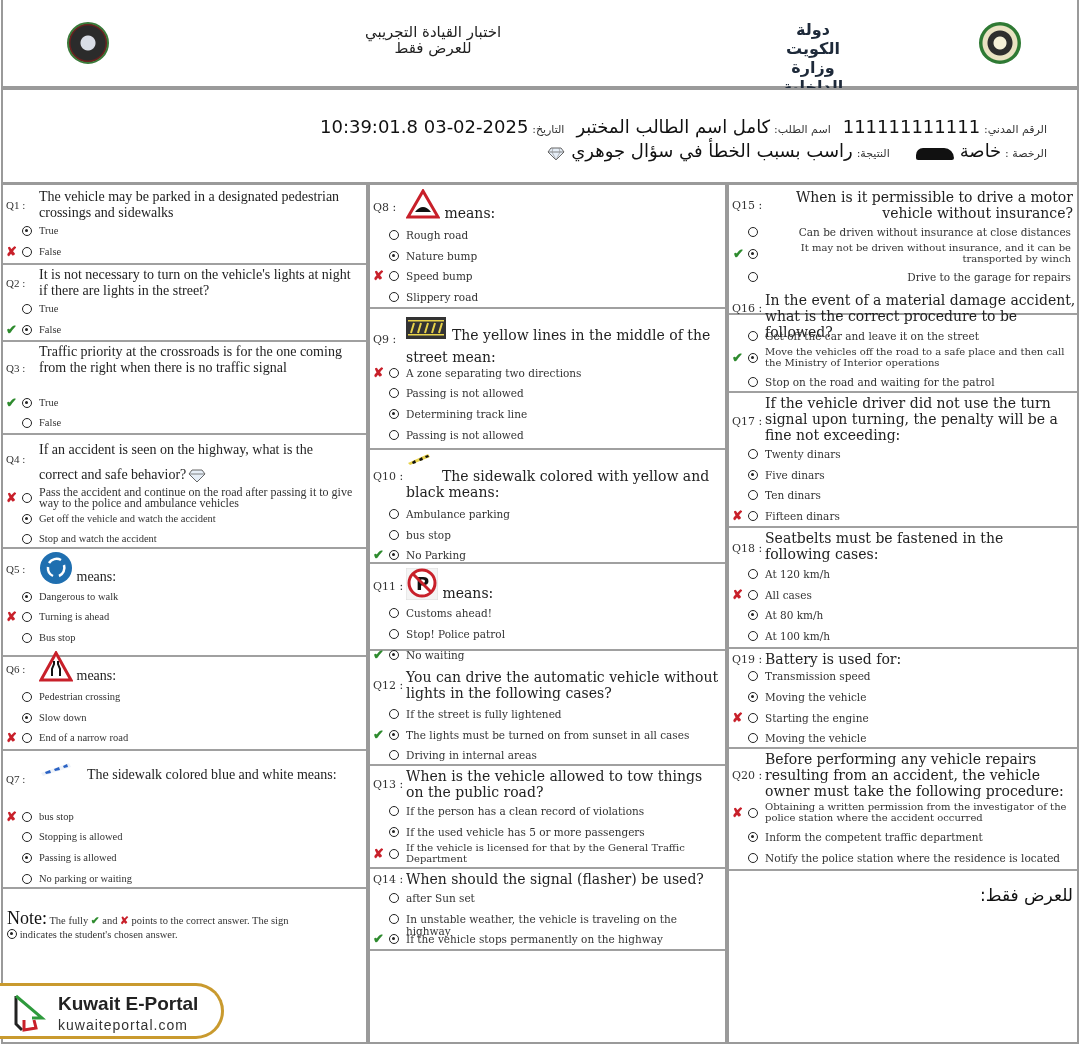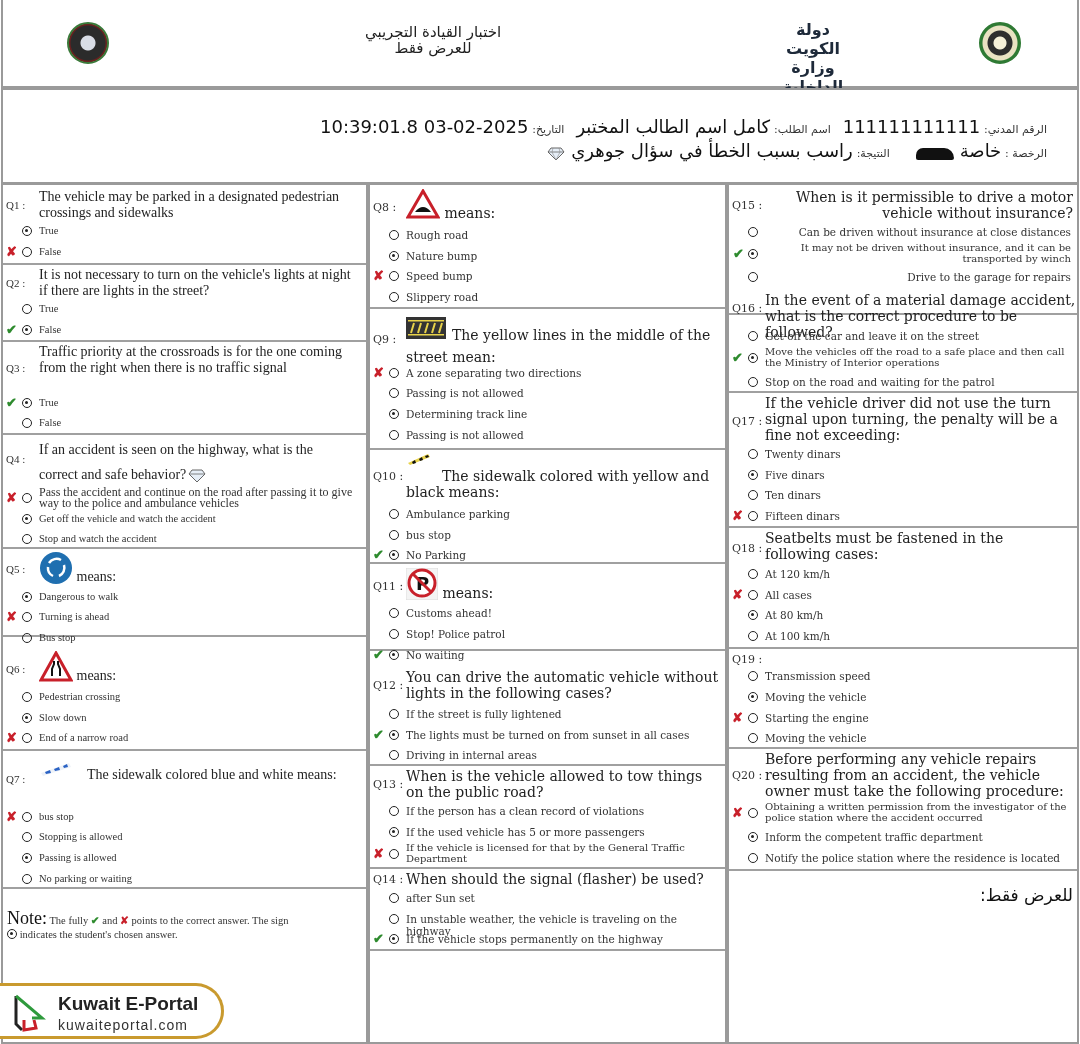--- a/index.html
+++ b/index.html
@@ -149,21 +149,21 @@
         <span class="radio sel"></span>
         <span class="otext">Get off the vehicle and watch the accident</span>
       </div>
     <div class="opt" style="top:98px">
         <span class="mark"></span>
         <span class="radio"></span>
         <span class="otext">Stop and watch the accident</span>
       </div>
   </div>
 
-  <div class="q" style="top:364px;height:88px;">
+  <div class="q" style="top:364px;height:108px;">
     <div class="qnum" style="top:14px">Q5 :</div>
     <div class="qtext" style="top:2px">
       <svg class="sign" width="34" height="34" viewBox="0 0 34 34">
           <circle cx="17" cy="17" r="16" fill="#1f6fb0"></circle>
           <path d="M10 12 A9 9 0 0 1 22 9" stroke="#fff" stroke-width="2.5" fill="none"></path>
           <path d="M25 14 A9 9 0 0 1 20 25" stroke="#fff" stroke-width="2.5" fill="none"></path>
           <path d="M14 25 A9 9 0 0 1 9 16" stroke="#fff" stroke-width="2.5" fill="none"></path>
         </svg>
       <span style="position:relative;top:10px">means:</span>
     </div>
@@ -522,20 +522,21 @@
       </div>
     <div class="opt" style="top:102px">
         <span class="mark"></span>
         <span class="radio"></span>
         <span class="otext">At 100 km/h</span>
       </div>
   </div>
 
   <div class="q" style="top:464px;height:100px;">
     <div class="qnum" style="top:4px">Q19 :</div>
+    <div class="qtext" style="top:2px">Battery is used for:</div>
     <div class="opt" style="top:21px">
         <span class="mark"></span>
         <span class="radio"></span>
         <span class="otext">Transmission speed</span>
       </div>
     <div class="opt" style="top:42px">
         <span class="mark"></span>
         <span class="radio sel"></span>
         <span class="otext">Moving the vehicle</span>
       </div>

